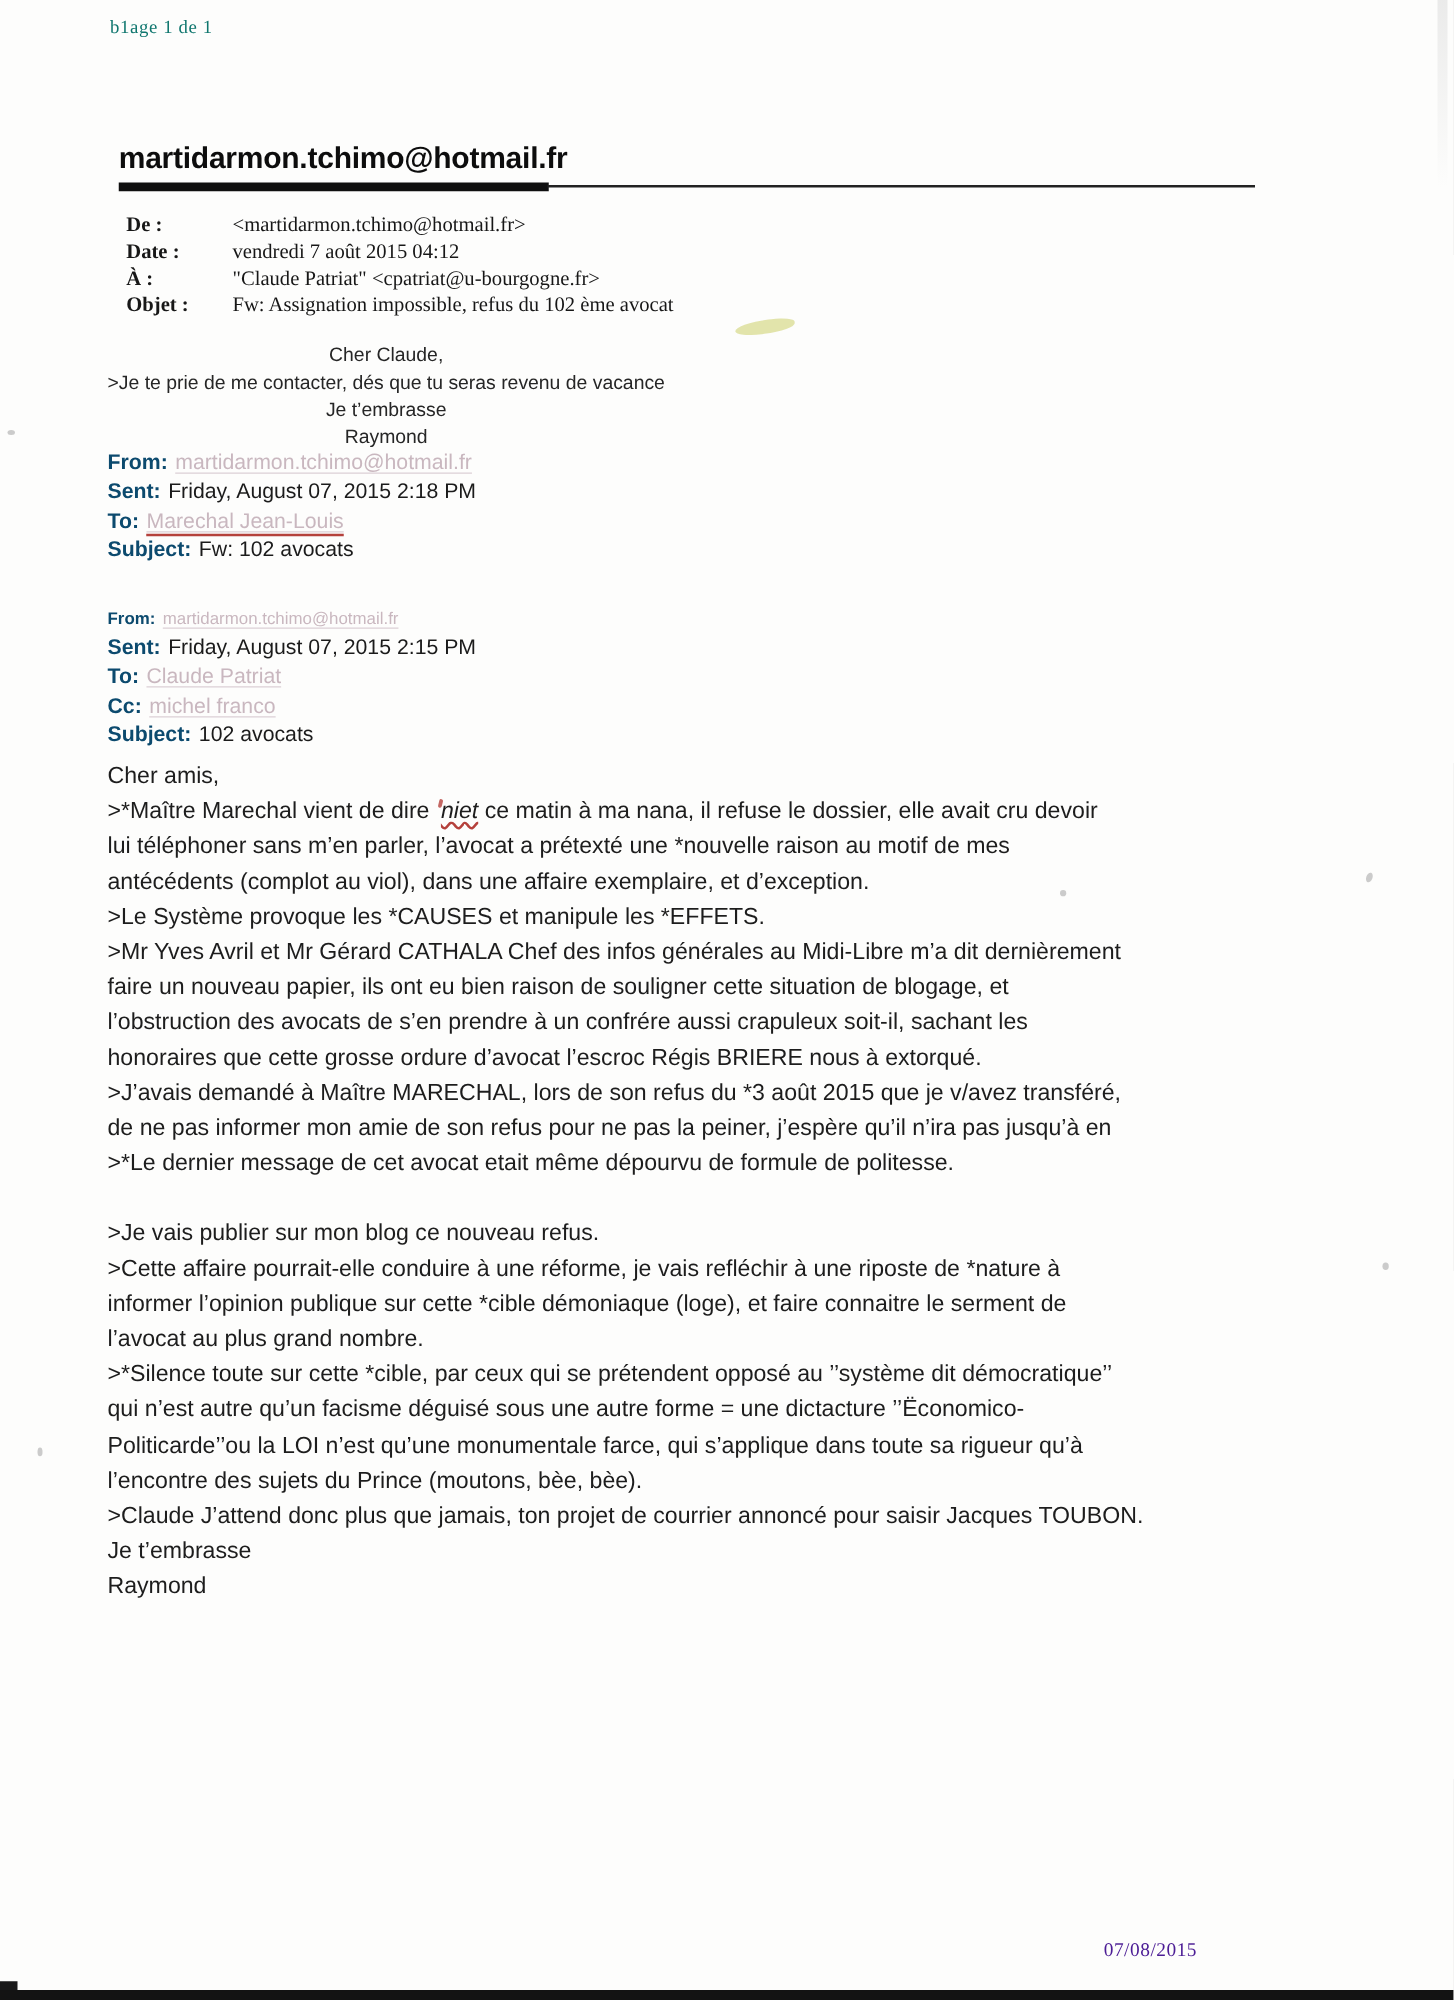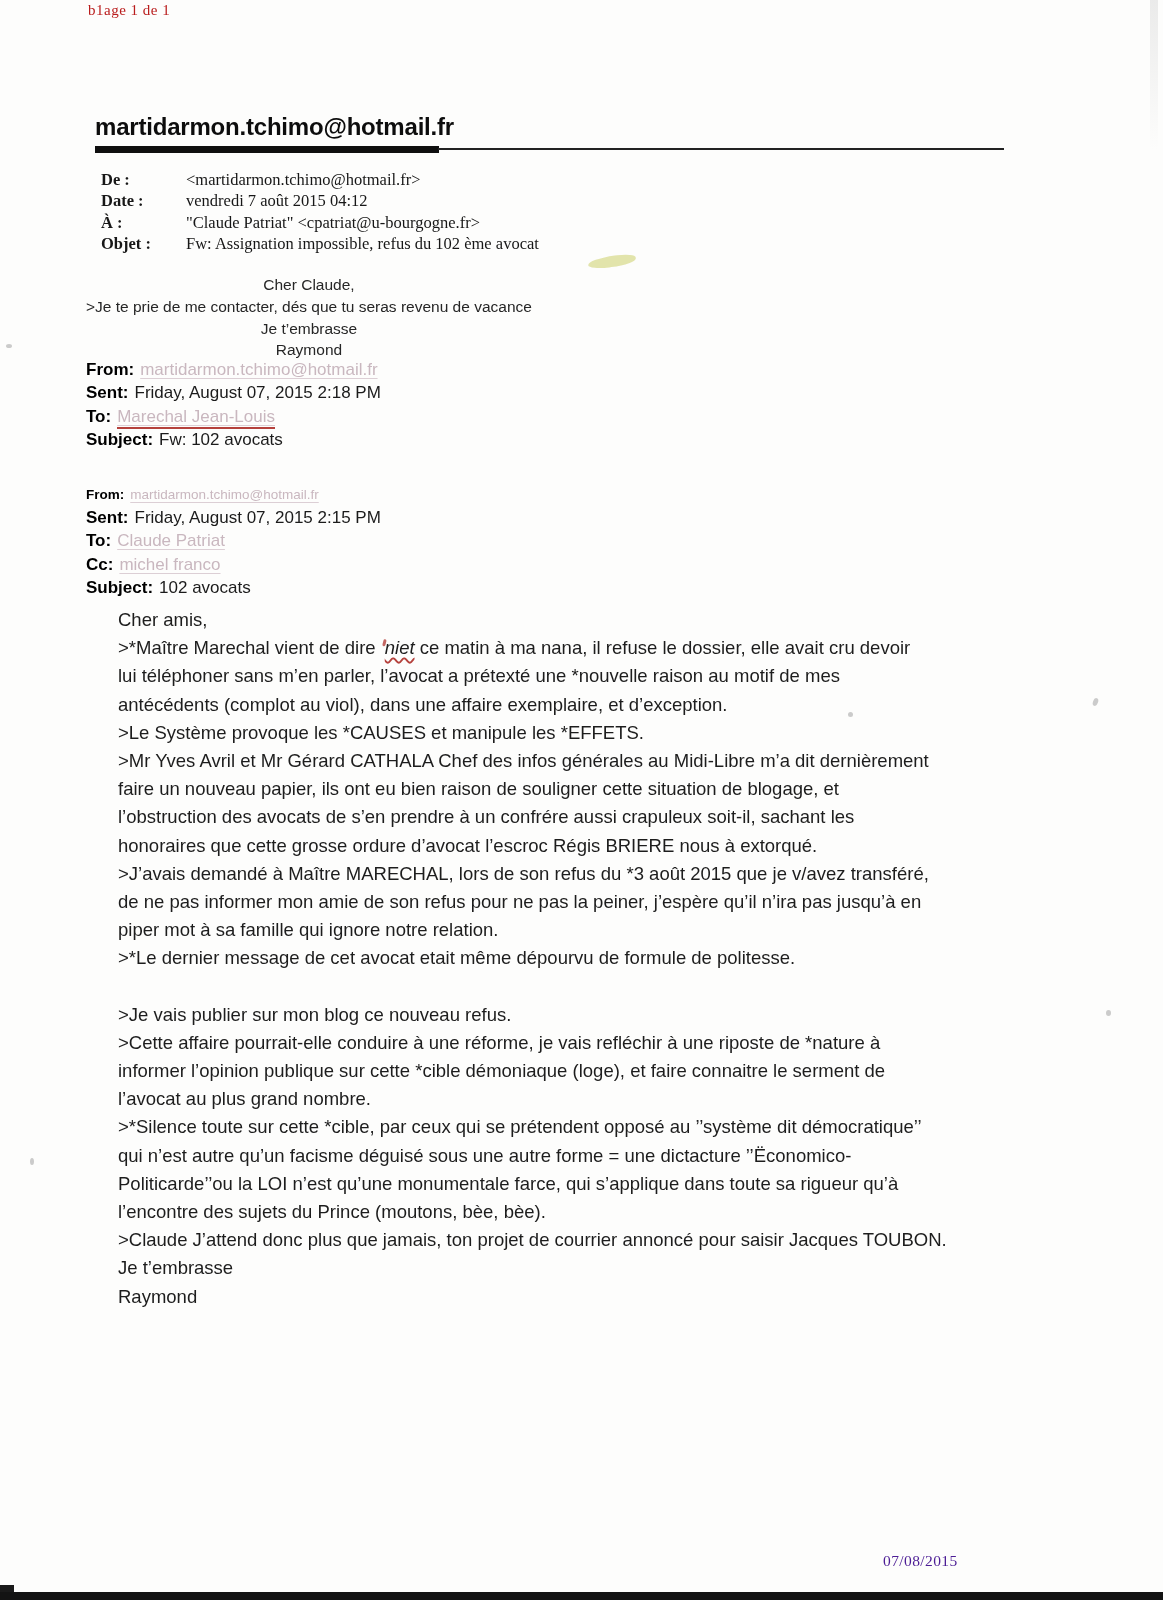--- a/index.html
+++ b/index.html
@@ -7,23 +7,23 @@
     position:relative;
     width:1163px;height:1600px;
     margin:0 auto;
     background:#fdfdfc;
     overflow:hidden;
     font-family:"Liberation Sans", sans-serif;
     color:var(--text,#1b1b1b);
   }
   
   .page-label{
-    position:absolute;left:88px;top:2px;
+    position:absolute;left:88px;top:14px;
     font-family:"Liberation Serif", serif;
-    font-size:15px;letter-spacing:.5px;color:#b91c1c;text-align:center;
+    font-size:15px;letter-spacing:.5px;color:#0f766e;text-align:center;
   }
   
   .mail-title{
     position:absolute;left:95px;top:113px;
     font-size:24px;font-weight:bold;letter-spacing:-.2px;color:#0d0d0d;
   }
   .title-underline-thick{
     position:absolute;left:95px;top:146px;width:344px;height:7px;background:#0f0f0f;
   }
   .title-underline-thin{
@@ -41,36 +41,36 @@
   .quote-intro{
     position:absolute;left:86px;top:274px;
     font-size:15.5px;color:#262626;
   }
   .quote-intro .q-line{height:21.8px;line-height:21.8px;white-space:nowrap;text-align:center;}
   
   .fwd{position:absolute;left:86px;white-space:nowrap;}
   .fwd1{top:358px;}
   .fwd2{top:484px;}
   .fwd-row{height:23.4px;line-height:23.4px;font-size:17px;}
-  .fwd-label{font-weight:bold;color:#000000;margin-right:6px;}
+  .fwd-label{font-weight:bold;color:#0c4a6e;margin-right:6px;}
   .fwd-row.small{font-size:13.5px;height:22px;line-height:22px;}
   .link-faded{
     color:var(--link-faded,#c9b7bf);
     text-decoration:underline;
     text-decoration-color:#dccfd5;
     text-underline-offset:3px;
   }
   .red-underlined{
     border-bottom:2.5px solid var(--red-mark,#b5413c);
     padding-bottom:1px;
   }
   
   .mail-body{
     position:absolute;left:86px;top:606px;
-    font-size:18.5px;color:#1d1d1d;margin-left:32px;
+    font-size:18.5px;color:#1d1d1d;
   }
   .body-line{height:28.2px;line-height:28.2px;min-height:28.2px;white-space:nowrap;}
   .misspelled{
     text-decoration:underline wavy var(--red-mark,#b5413c);
     text-decoration-thickness:2px;
     text-underline-offset:3px;
     font-style:italic;
   }
   .red-tick{
     display:inline-block;width:3px;height:7px;
@@ -203,21 +203,20 @@
         <div class="body-line">faire un nouveau papier, ils ont eu bien raison de souligner cette situation de blogage, et</div>
 
         <div class="body-line">l’obstruction des avocats de s’en prendre à un confrére aussi crapuleux soit-il, sachant les</div>
 
         <div class="body-line">honoraires que cette grosse ordure d’avocat l’escroc Régis BRIERE nous à extorqué.</div>
 
         <div class="body-line">&gt;J’avais demandé à Maître MARECHAL, lors de son refus du *3 août 2015 que je v/avez transféré,</div>
 
         <div class="body-line">de ne pas informer mon amie de son refus pour ne pas la peiner, j’espère qu’il n’ira pas jusqu’à en</div>
 
-        <div class="body-line">piper mot à sa famille qui ignore notre relation.</div>
 
         <div class="body-line">&gt;*Le dernier message de cet avocat etait même dépourvu de formule de politesse.</div>
 
         <div class="body-line"></div>
 
         <div class="body-line">&gt;Je vais publier sur mon blog ce nouveau refus.</div>
 
         <div class="body-line">&gt;Cette affaire pourrait-elle conduire à une réforme, je vais refléchir à une riposte de *nature à</div>
 
         <div class="body-line">informer l’opinion publique sur cette *cible démoniaque (loge), et faire connaitre le serment de</div>

